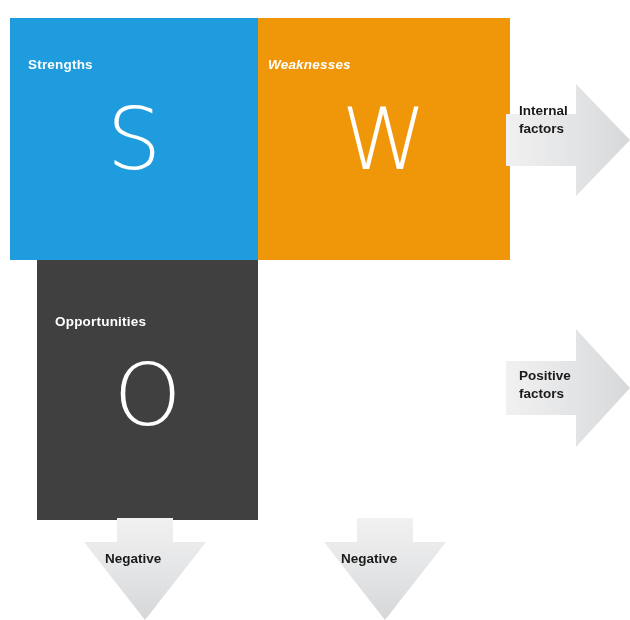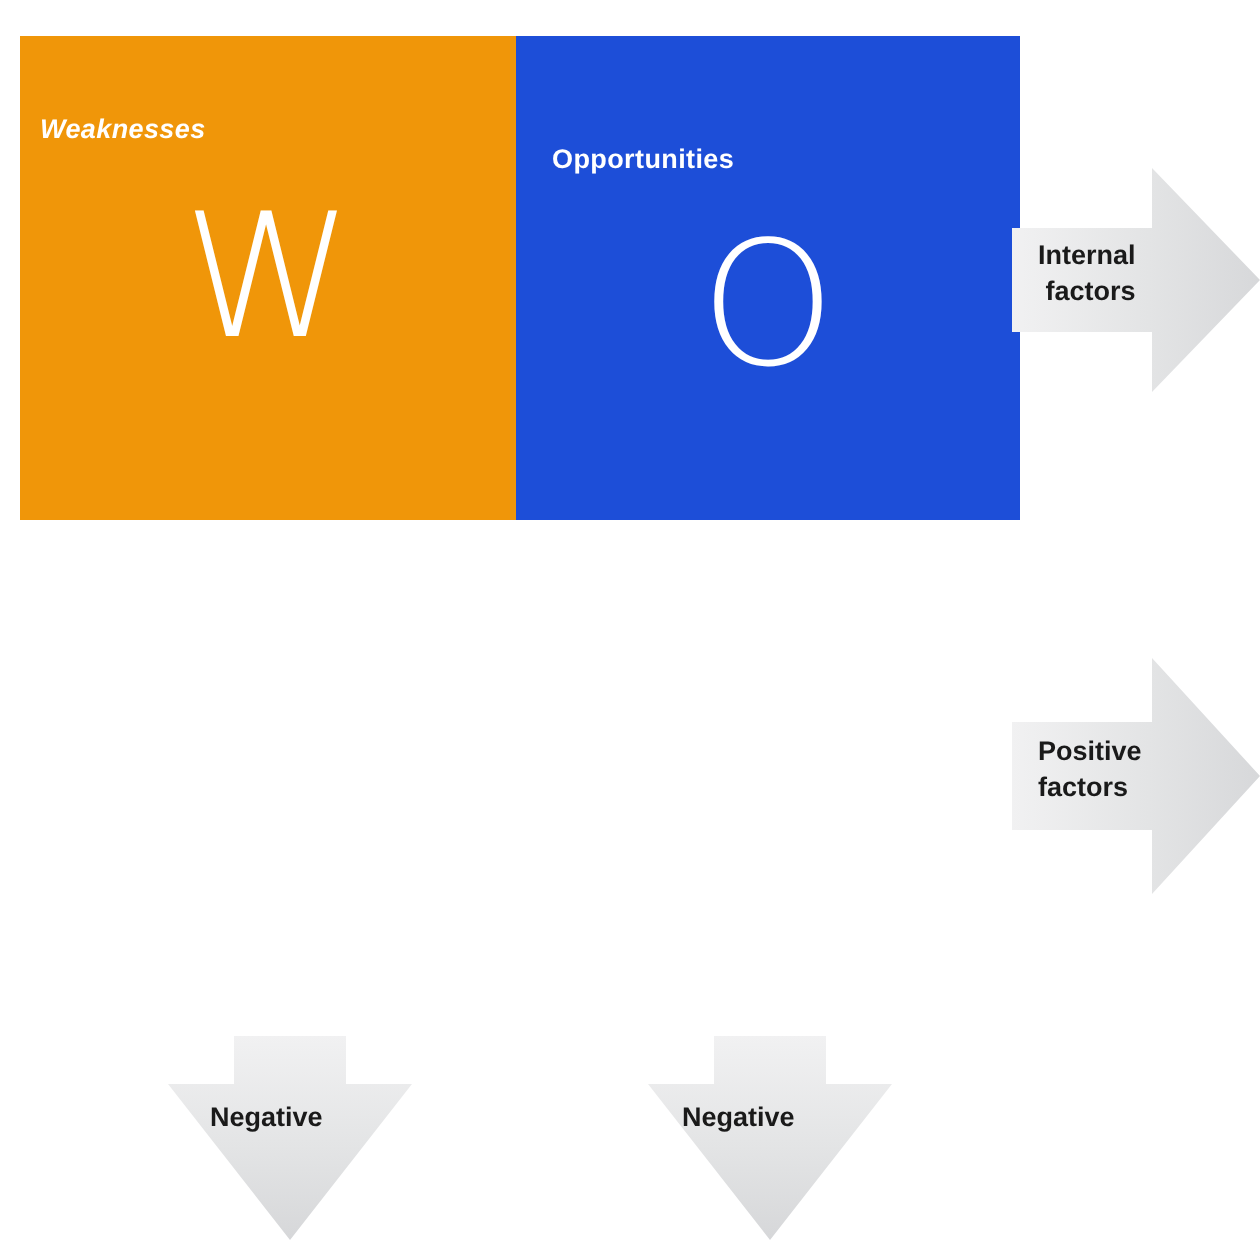--- a/index.html
+++ b/index.html
@@ -61,21 +61,21 @@
     text-align: center;
     color: #ffffff;
     font-size: 86px;
     font-weight: 300;
     line-height: 1;
     font-family: "DejaVu Sans", sans-serif;
   }
 
   .q-strengths      { background: #1E9CDE; }
   .q-weaknesses     { background: #F09609; }
-  .q-opportunities  { background: #1d4ed8; }
+  .q-opportunities  { background: #404040; margin-left: 27px; }
   .q-threats        { background: #E61300; }
 
   
   .q-opportunities .quad-label,
   .q-threats .quad-label { top: 55px; }
   .q-opportunities .quad-letter,
   .q-threats .quad-letter { top: 92px; }
 
   .q-weaknesses .quad-label { left: 10px; font-style: italic; }
   .q-threats .quad-label    { left: 28px; }
@@ -101,32 +101,36 @@
   .arrow-text {
     position: absolute;
     color: #1a1a1a;
     font-size: 13.5px;
     font-weight: bold;
     line-height: 1.32;
     white-space: pre-line;
     pointer-events: none;
   }
 
-  .arrow-internal .arrow-text { left: 13px;  top: 35px; text-align: right; }
+  .arrow-internal .arrow-text { left: 13px;  top: 18px; }
   .arrow-external .arrow-text { left: 13px;  top: 38px; }
   .arrow-positive .arrow-text { left: 21px;  top: 32px; }
   .arrow-negative .arrow-text { left: 17px;  top: 32px; }
 </style>
 </head>
 <body>
 
 <div id="swot-diagram">
 
   <div class="matrix">
 
+    <div class="quadrant q-strengths">
+      <div class="quad-label">Strengths</div>
+      <div class="quad-letter">S</div>
+    </div>
 
     <div class="quadrant q-weaknesses">
       <div class="quad-label">Weaknesses</div>
       <div class="quad-letter">W</div>
     </div>
 
     <div class="quadrant q-opportunities">
       <div class="quad-label">Opportunities</div>
       <div class="quad-letter">O</div>
     </div>

